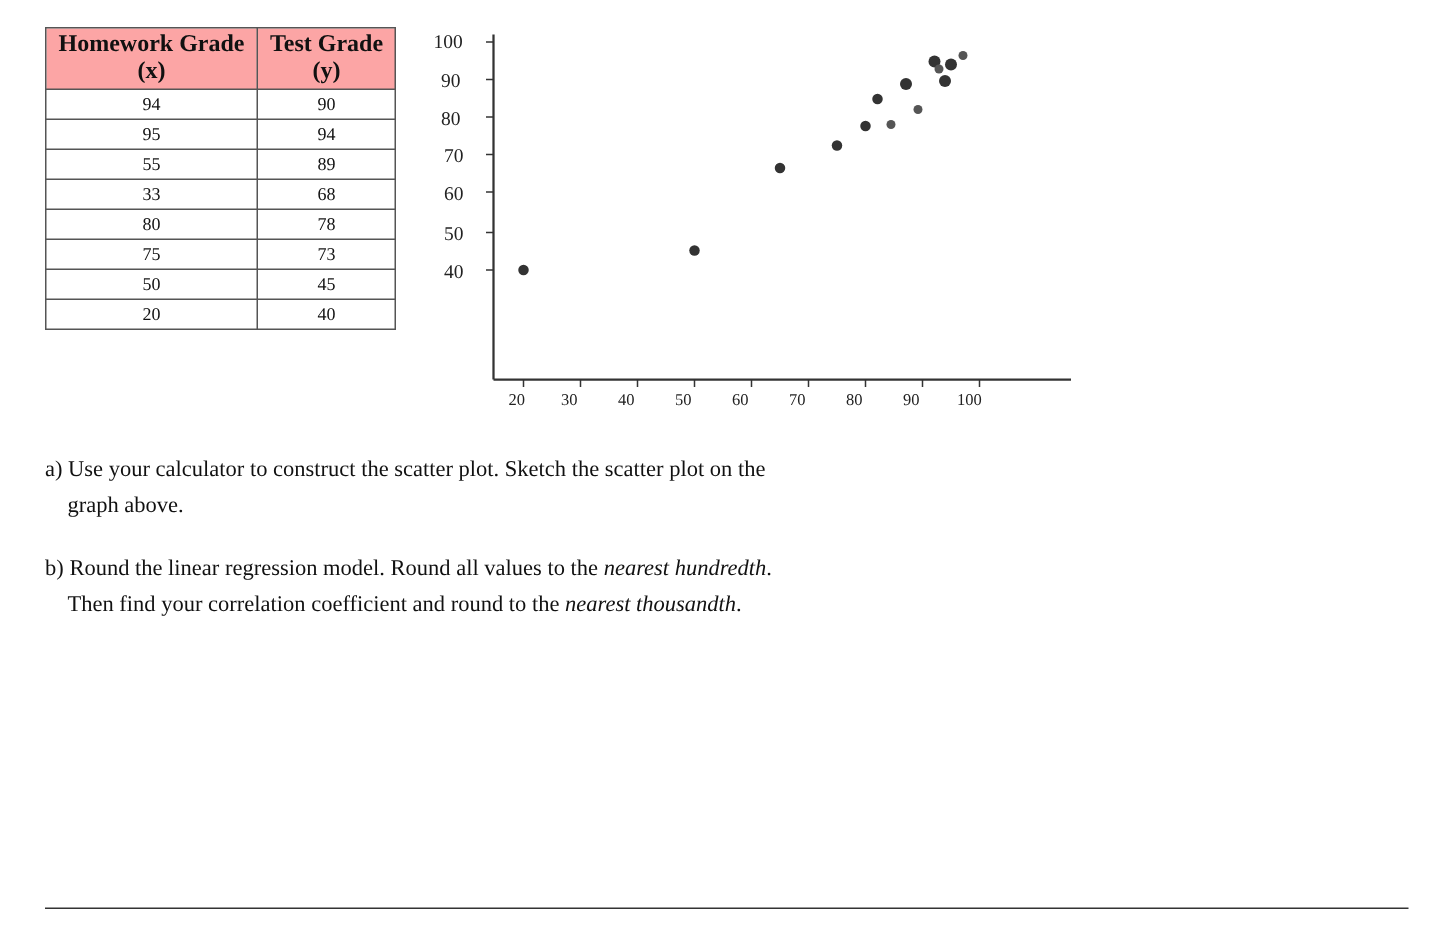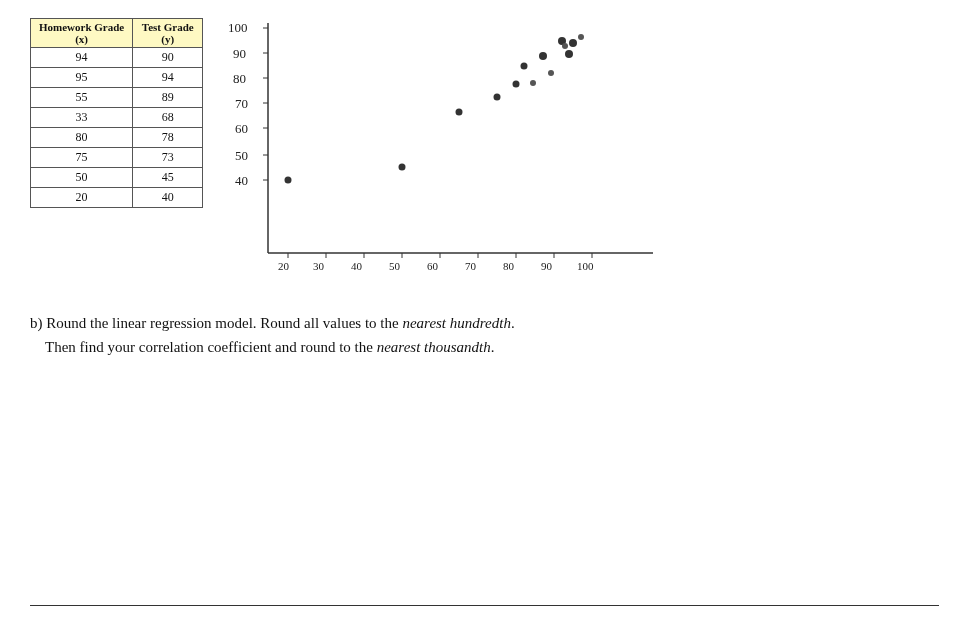--- a/index.html
+++ b/index.html
@@ -37,23 +37,23 @@
       font-size: 12px;
       flex-shrink: 0;
     }
     .data-table th, .data-table td {
       border: 1px solid #555;
       padding: 2px 8px;
       text-align: center;
       min-width: 70px;
     }
     .data-table th {
-      background: #fef9c3;
+      background: #fca5a5;
       font-weight: bold;
-      font-size: 11px;
+      font-size: 16px;
     }
 
     
     .graph-container {
       position: relative;
       flex: 1;
     }
 
     .graph-svg {
       display: block;
@@ -201,20 +201,25 @@
 
         <circle cx="358" cy="19" r="3" fill="#555"></circle>
         <circle cx="342" cy="28" r="3" fill="#555"></circle>
         <circle cx="328" cy="55" r="3" fill="#555"></circle>
         <circle cx="310" cy="65" r="3" fill="#555"></circle>
 
       </svg>
     </div>
   </div>
 
+  <div class="part-section">
+    <span>a)</span>
+    <span>Use your calculator to construct the scatter plot.  Sketch the scatter plot on the</span><br>
+    &nbsp;&nbsp;&nbsp;&nbsp;<span>graph above.</span>
+  </div>
 
   <div class="part-section part-b">
     <span>b)</span>
     <span>Round the linear regression model.  Round all values to the </span><em>nearest hundredth</em><span>.</span><br>
     &nbsp;&nbsp;&nbsp;&nbsp;<span>Then find your correlation coefficient and round to the </span><em>nearest thousandth</em><span>.</span>
   </div>
 
   <div class="divider-line"></div>
 </div>
 

